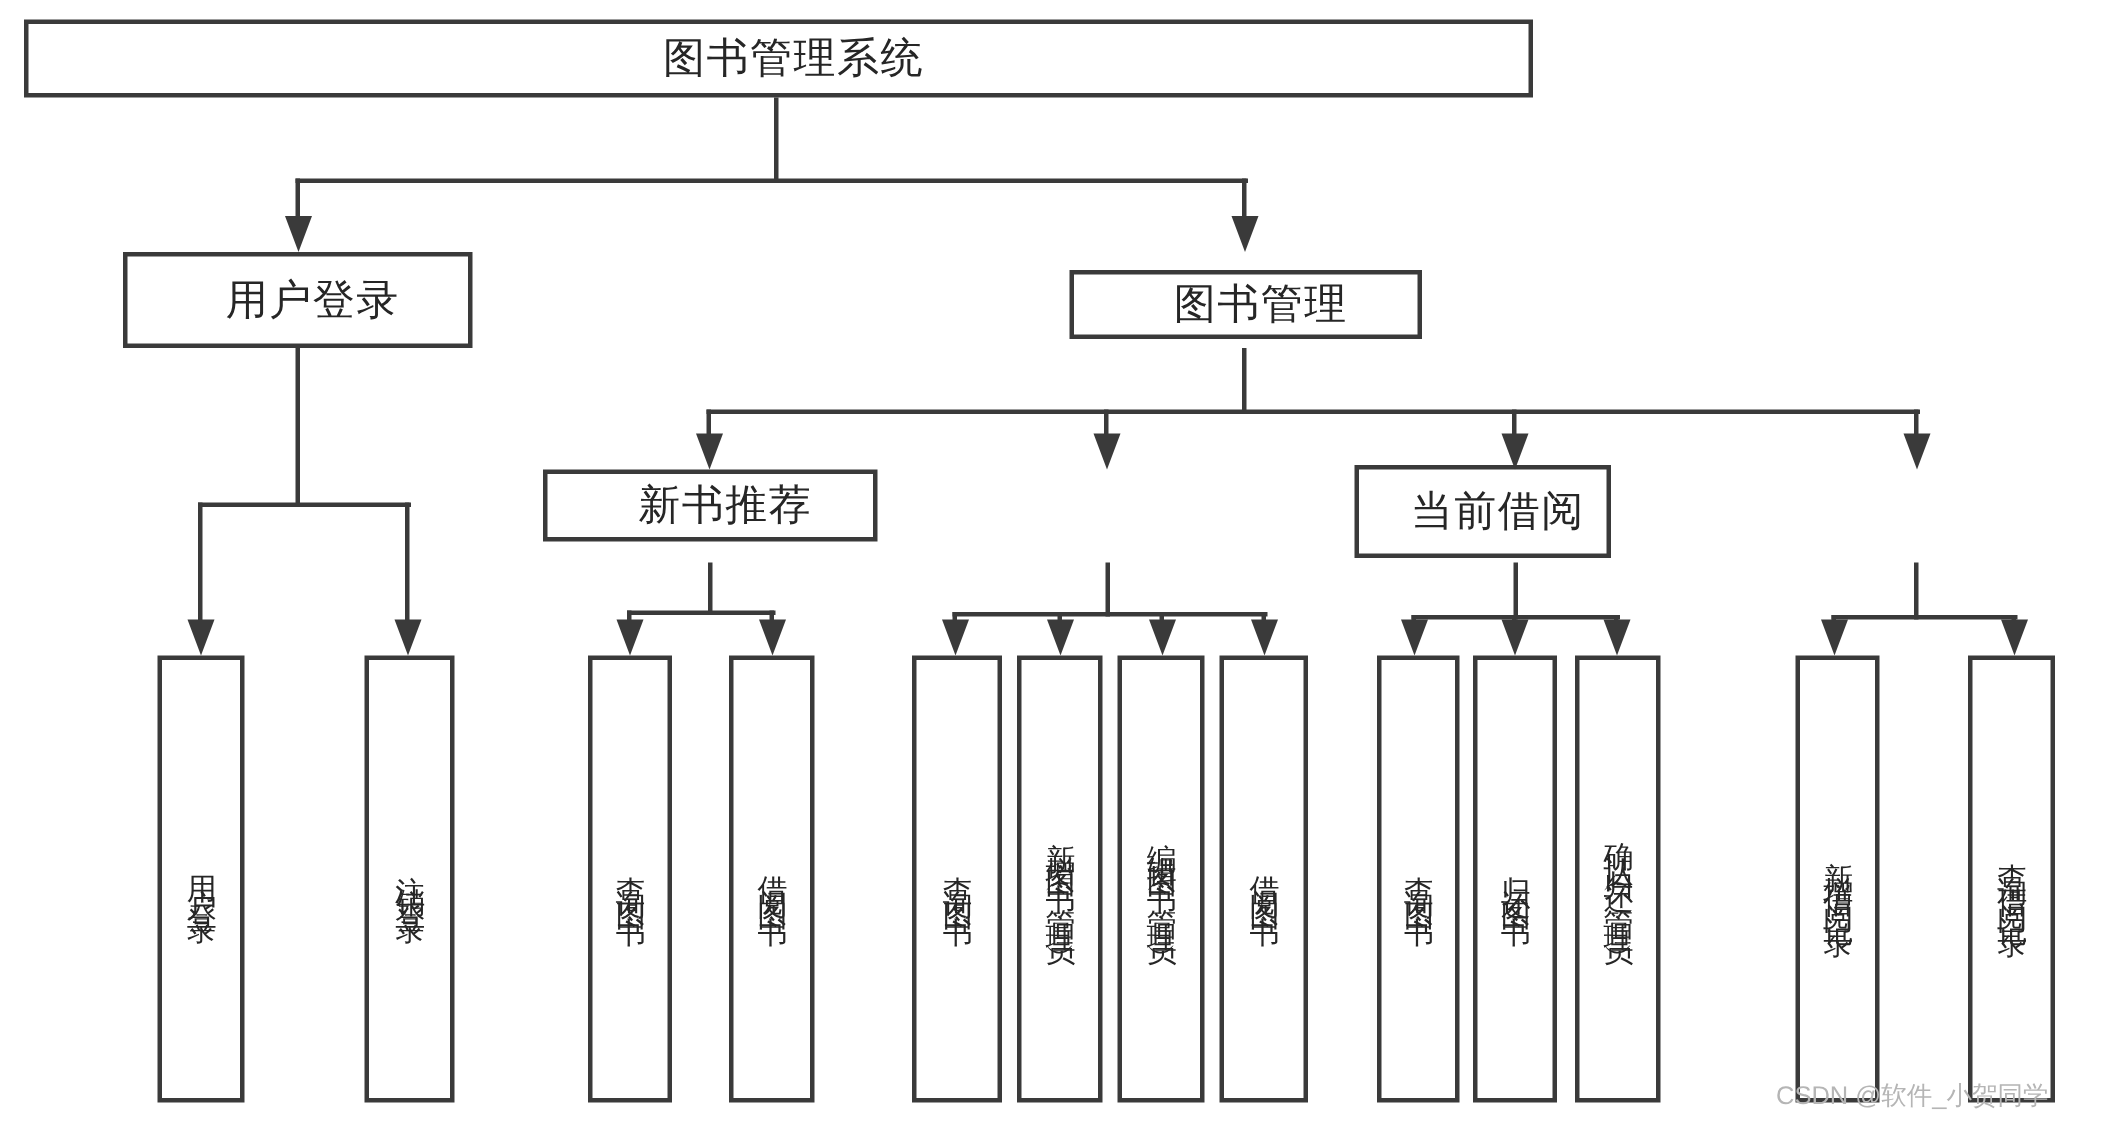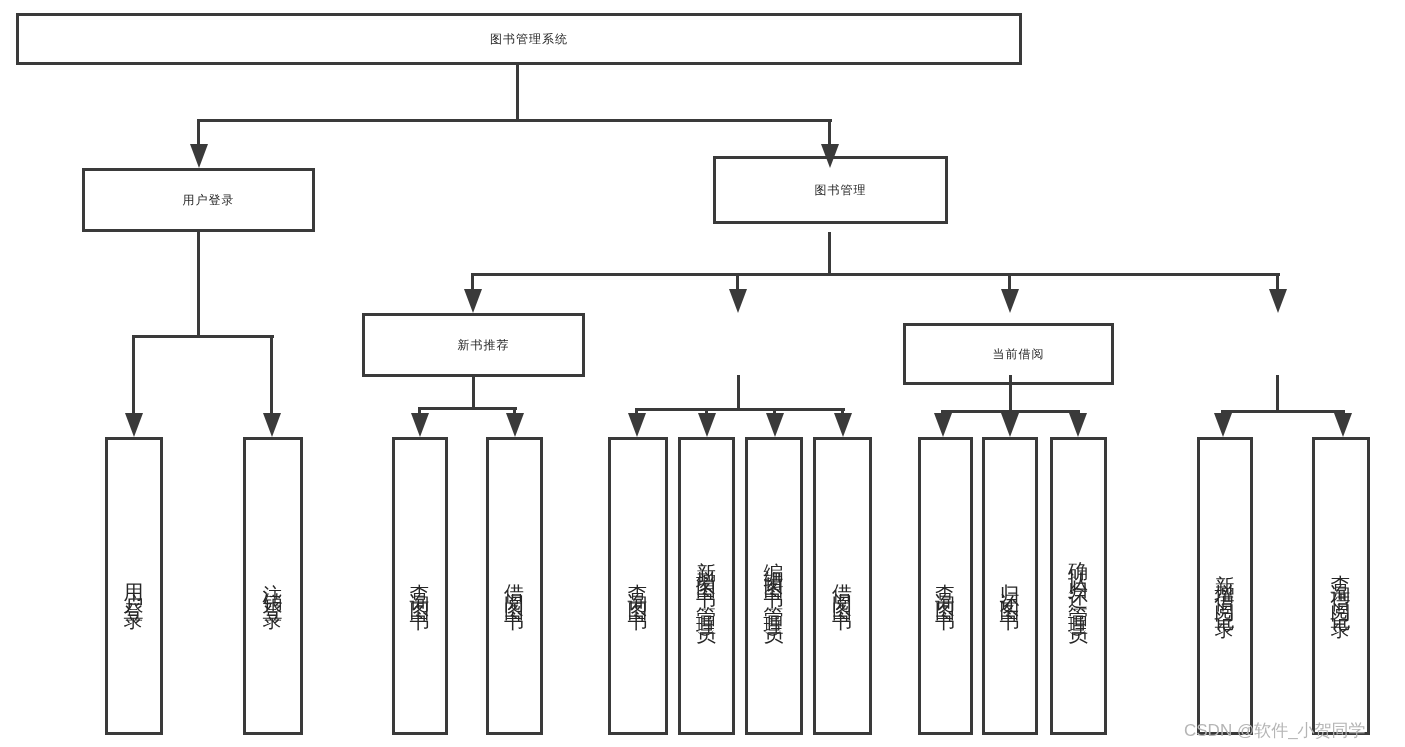--- a/index.html
+++ b/index.html
@@ -17,21 +17,21 @@
     overflow:hidden;
   }
   .box{
     position:absolute;
     box-sizing:border-box;
     border:3px solid var(--line);
     background:#fff;
     color:var(--text);
     display:flex;align-items:center;justify-content:center;
   }
-  .box.h{font-size:12px;letter-spacing:1px;padding-left:20px;}
+  .box.h{font-size:28px;letter-spacing:1px;padding-left:20px;}
   .box.v{
     font-size:20px;
     writing-mode:vertical-rl;
     text-orientation:mixed;
     letter-spacing:9px;
     line-height:1;
   }
   .vl,.hl{position:absolute;background:var(--line);}
   .vl{width:3px;}
   .hl{height:3px;}
@@ -51,24 +51,24 @@
   }
 </style>
 </head>
 <body>
 
 <div id="canvas">
 
   <div class="box h" style="left:16px;top:13px;width:1006px;height:52px">图书管理系统</div>
 
   <div class="box h" style="left:82px;top:168px;width:233px;height:64px">用户登录</div>
-  <div class="box h" style="left:713px;top:156px;width:235px;height:68px">图书管理</div>
+  <div class="box h" style="left:713px;top:180px;width:235px;height:46px">图书管理</div>
 
-  <div class="box h" style="left:362px;top:313px;width:223px;height:64px">新书推荐</div>
-  <div class="box h" style="left:903px;top:323px;width:211px;height:62px">当前借阅</div>
+  <div class="box h" style="left:362px;top:313px;width:223px;height:48px">新书推荐</div>
+  <div class="box h" style="left:903px;top:310px;width:171px;height:62px">当前借阅</div>
 
   <div class="box v" style="left:105px;top:437px;width:58px;height:298px">用户登录</div>
   <div class="box v" style="left:243px;top:437px;width:60px;height:298px">注销登录</div>
 
   <div class="box v" style="left:392px;top:437px;width:56px;height:298px">查询图书</div>
   <div class="box v" style="left:486px;top:437px;width:57px;height:298px">借阅图书</div>
 
   <div class="box v" style="left:608px;top:437px;width:60px;height:298px">查询图书</div>
   <div class="box v" style="left:678px;top:437px;width:57px;height:298px">新增图书（管理员）</div>
   <div class="box v" style="left:745px;top:437px;width:58px;height:298px">编辑图书（管理员）</div>

